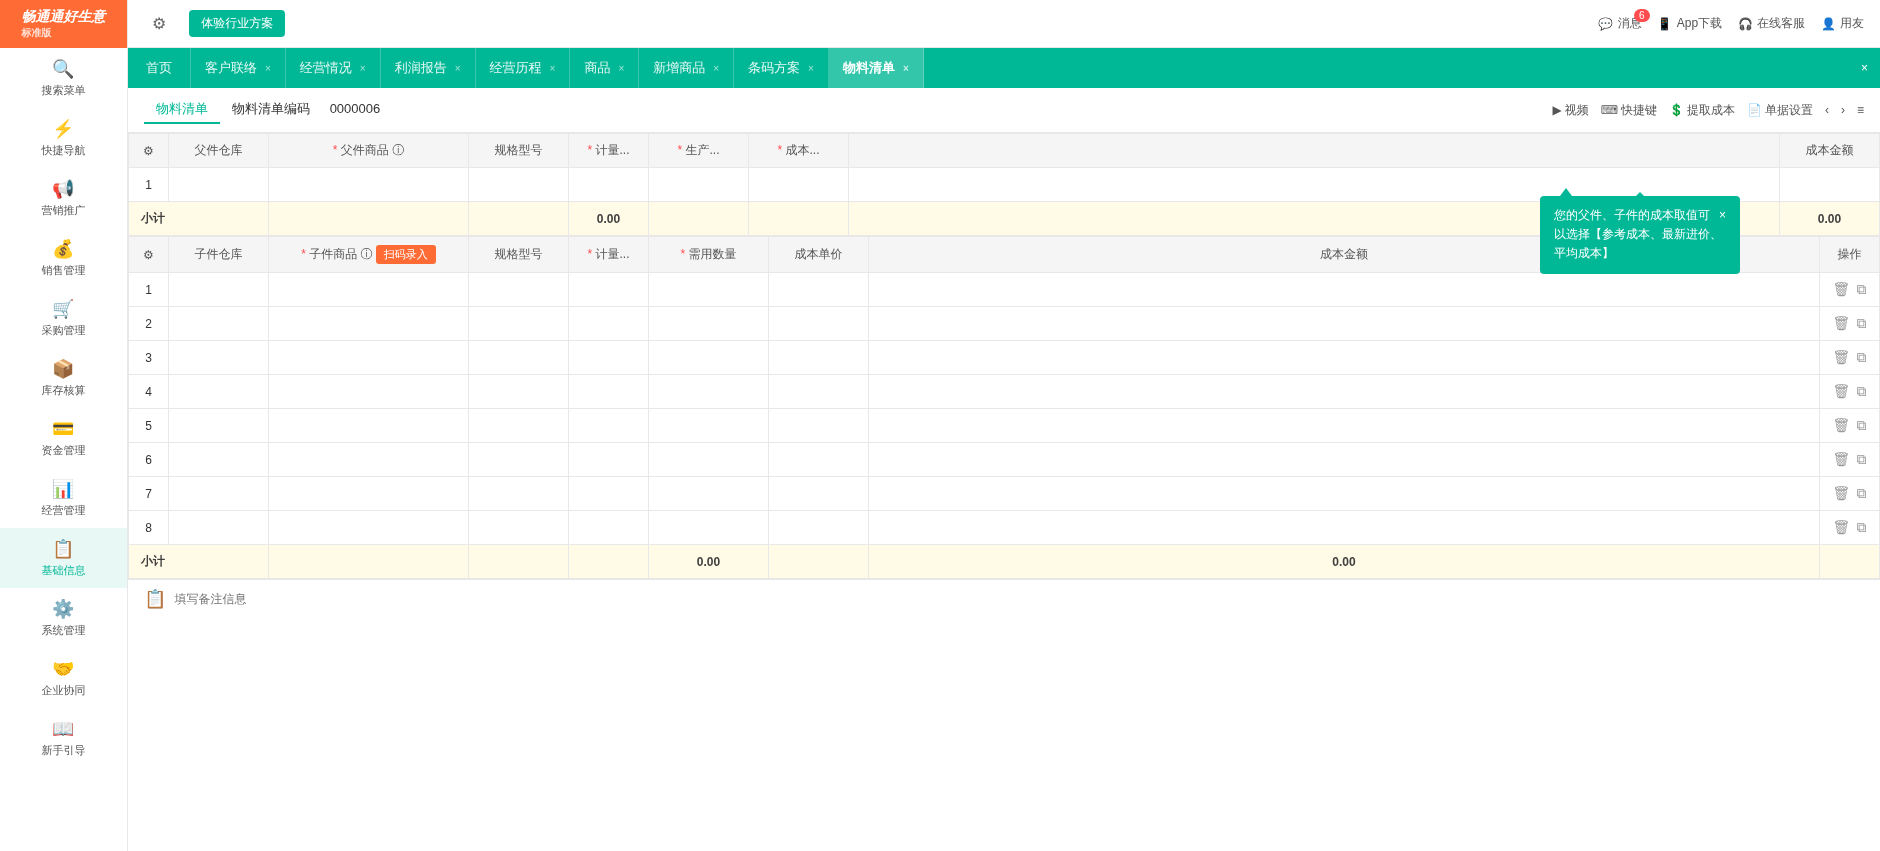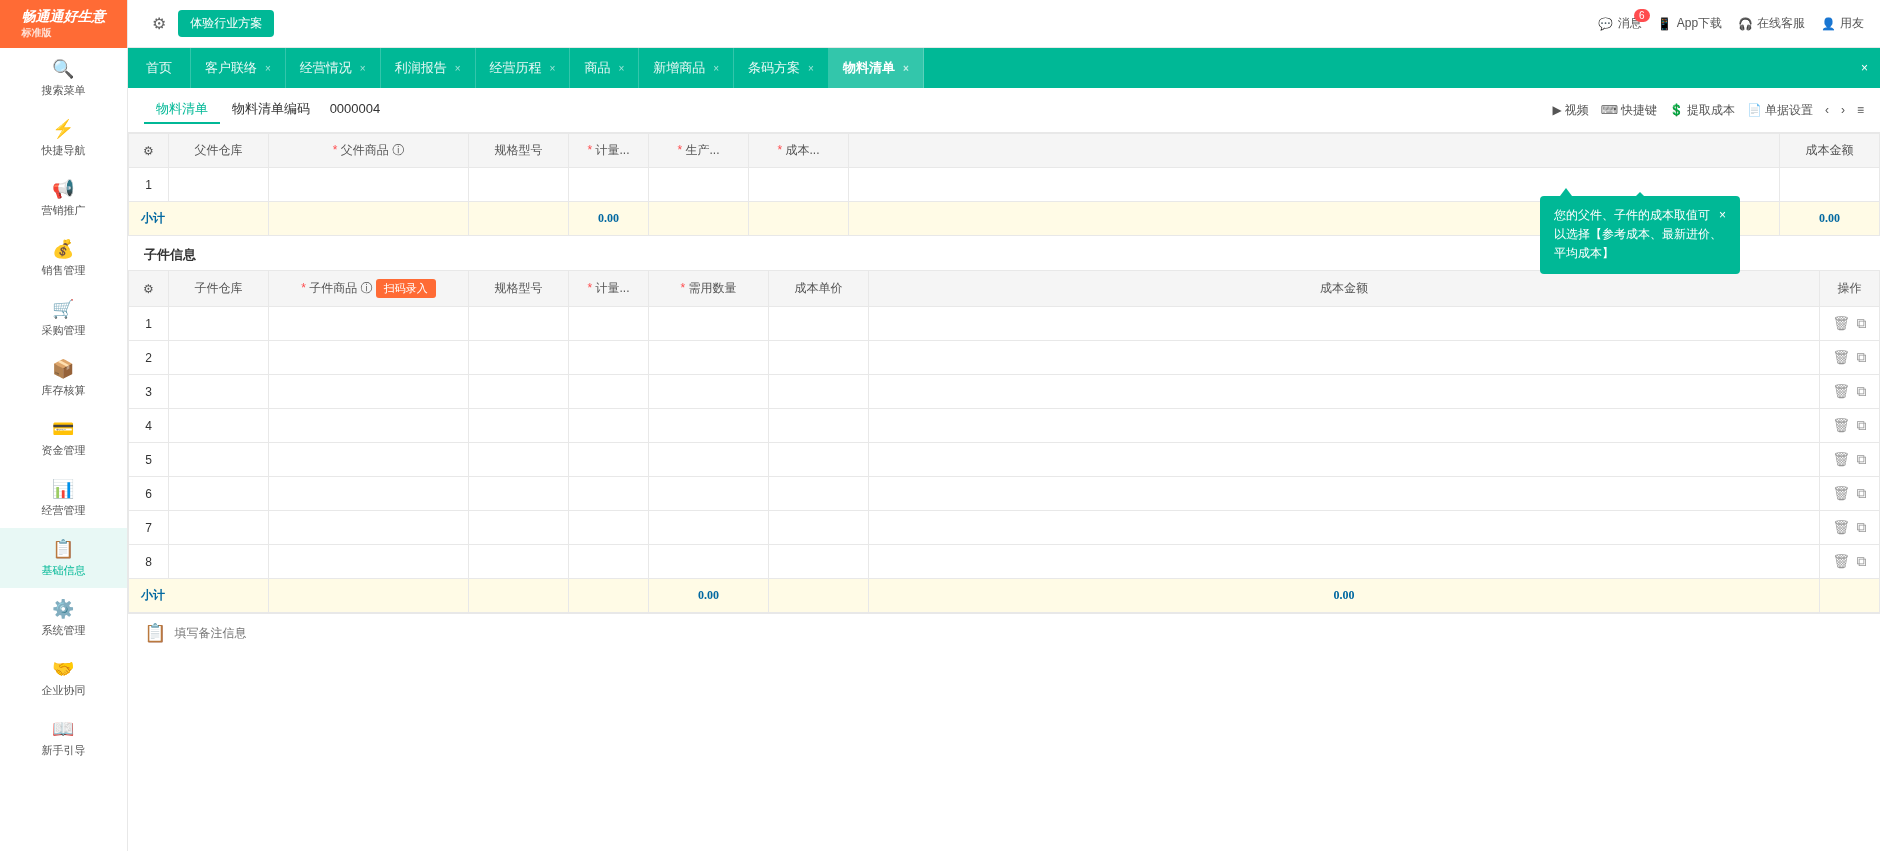--- a/index.html
+++ b/index.html
@@ -68,21 +68,21 @@
       flex: 1;
     }
     .topbar-btn {
       background: #00b896;
       color: white;
       border: none;
       border-radius: 4px;
       padding: 5px 12px;
       cursor: pointer;
       font-size: 12px;
-      margin-left: 12px;
+      margin-left: 23px;
     }
     .topbar-settings {
       background: none;
       border: none;
       color: #666;
       cursor: pointer;
       font-size: 16px;
       margin-left: 8px;
     }
     .topbar-right {
@@ -211,22 +211,21 @@
     .data-table td {
       border: 1px solid #e8e8e8;
       padding: 6px;
       text-align: center;
       color: #333;
       height: 34px;
     }
     .subtotal-row td {
       background: #fffbe6;
       font-weight: bold;
-      color: #0369a1;
-      font-family: Liberation Serif, serif;
+      color: #404040;
     }
     .settings-icon-col { width: 40px; }
     .row-num { color: #999; width: 30px; }
     .action-col { width: 60px; }
     .action-icons { display: flex; gap: 6px; justify-content: center; }
     .action-icon { cursor: pointer; color: #999; font-size: 14px; }
     .scan-btn {
       background: #ff6b35;
       color: white;
       border: none;
@@ -407,21 +406,21 @@
   </div>
 
   <div class="content">
 
     <div class="sub-header">
       <div class="sub-tab active">
         <span>物料清单</span>
       </div>
       <div class="sub-tab">
         <span>物料清单编码</span>
-        <span class="form-code">0000004</span>
+        <span class="form-code">0000006</span>
       </div>
       <div class="sub-header-right">
         <span>
           <span>▶</span>
           <span>视频</span>
         </span>
         <span>
           <span>⌨</span>
           <span>快捷键</span>
         </span>
@@ -473,21 +472,20 @@
             <td>0.00</td>
             <td></td>
             <td></td>
             <td></td>
             <td>0.00</td>
           </tr>
         </tbody>
       </table>
     </div>
 
-    <div class="section-title">子件信息</div>
     <div class="table-wrapper">
       <table class="data-table">
         <thead>
           <tr>
             <th class="settings-icon-col">⚙</th>
             <th style="width:100px">子件仓库</th>
             <th style="width:200px">
               <span class="required">*</span> 子件商品 ⓘ
               <button class="scan-btn">扫码录入</button>
             </th>

